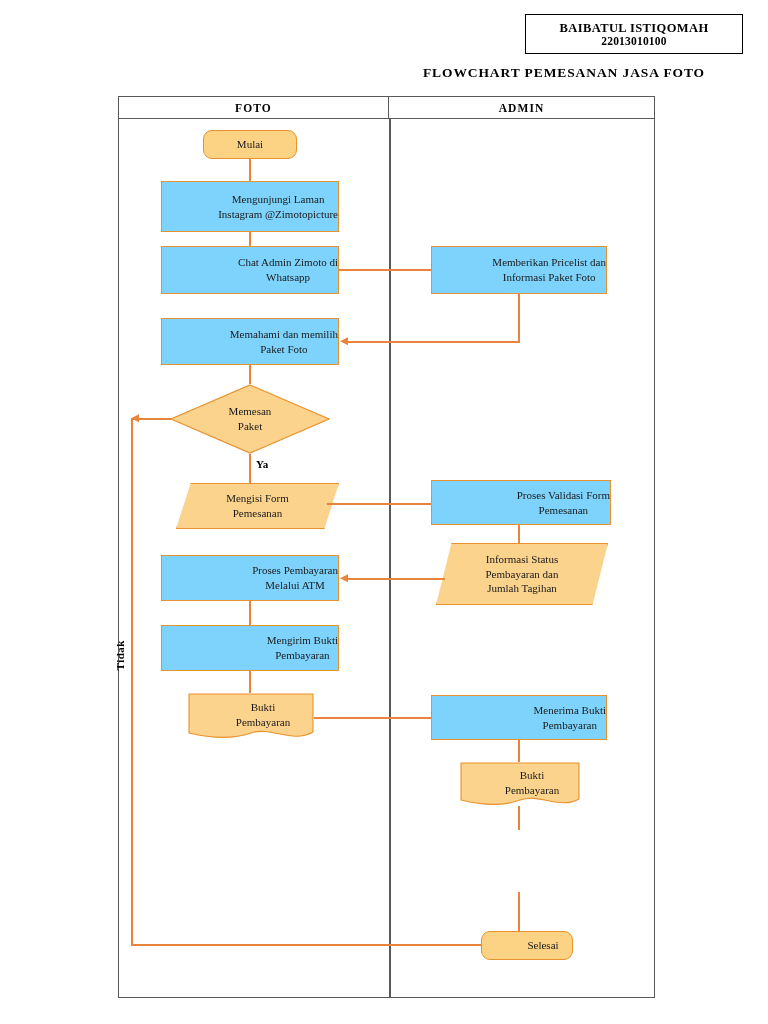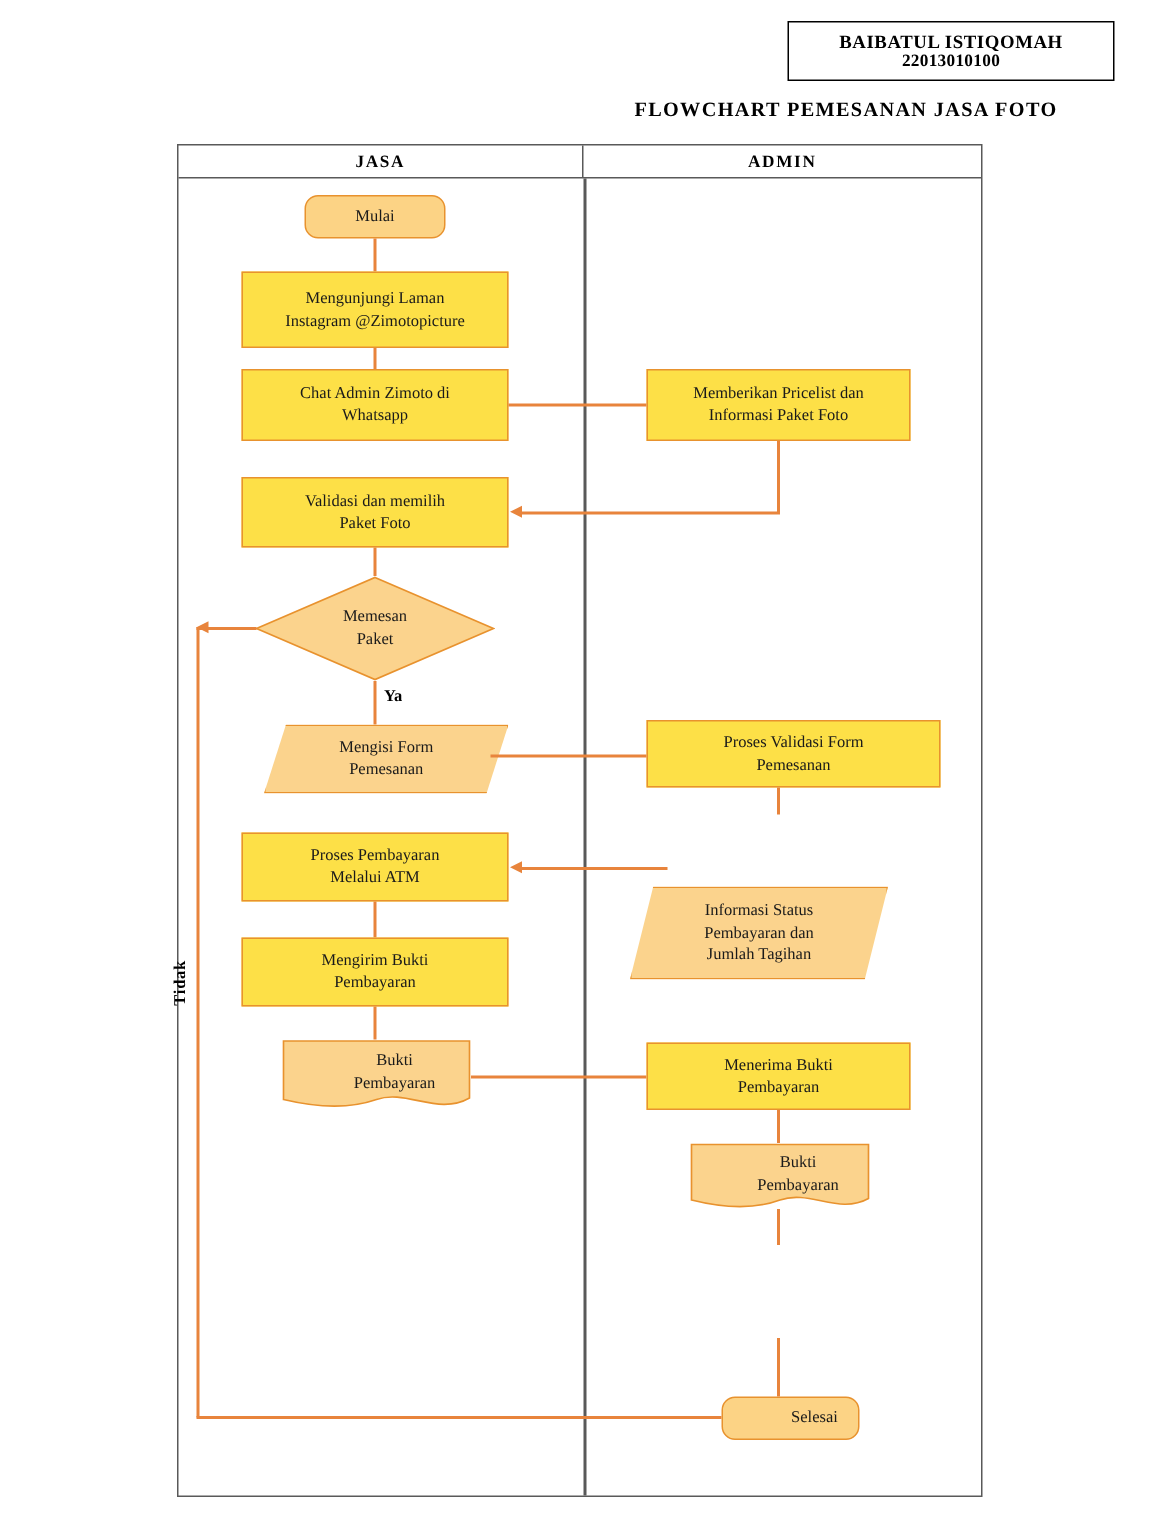--- a/index.html
+++ b/index.html
@@ -120,22 +120,23 @@
     text-align: center;
     font-family: "Liberation Serif", "DejaVu Serif", serif;
     font-size: 11px;
     color: #1a1a1a;
     line-height: 1.35;
     white-space: pre-line;
   }
 
   
   .proc {
-    background: #fde047;
+    background: #7dd3fc;
     border: 1.1px solid #E8922E;
+    justify-content: flex-end;
   }
   
   .term {
     background: #FCD385;
     border: 1.1px solid #E8922E;
     border-radius: 9px;
   }
   
   .data-shape {
     background: #FBD38D;
@@ -204,21 +205,21 @@
   <div class="nm">BAIBATUL ISTIQOMAH</div>
   <div class="nim">22013010100</div>
 </div>
 
 <div class="doc-title">
   <span class="inner">FLOWCHART PEMESANAN JASA FOTO</span>
 </div>
 
 <div class="frame">
   <div class="header-row">
-    <div class="lane-head klien">JASA</div>
+    <div class="lane-head klien">FOTO</div>
     <div class="lane-head admin">ADMIN</div>
   </div>
   <div class="lane-divider"></div>
 </div>
 
 <div class="canvas">
 
   <div class="node term" style="left:203px; top:130px; width:94px; height:29px;">
     <span>Mulai</span>
   </div>
@@ -242,21 +243,21 @@
 Informasi Paket Foto</span>
   </div>
 
   <div class="ln h" style="left:339px; top:269px; width:92px;"></div>
 
   <div class="ln v" style="left:518px; top:294px; height:48px;"></div>
   <div class="ln h" style="left:348px; top:341px; width:172px;"></div>
   <div class="arrow left" style="left:340px; top:341px; transform:translateY(-3.8px);"></div>
 
   <div class="node proc" style="left:161px; top:318px; width:178px; height:47px;">
-    <span>Validasi dan memilih
+    <span>Memahami dan memilih
 Paket  Foto</span>
   </div>
 
   <div class="ln v" style="left:249px; top:365px; height:19px;"></div>
 
   <div class="node decision" style="left:170px; top:384px; width:160px; height:70px;">
     <svg width="160" height="70" viewBox="0 0 160 70">
       <polygon points="80,1 159,35 80,69 1,35" fill="#FBD38D" stroke="#E8922E" stroke-width="1.2"></polygon>
     </svg>
     <span class="dec-label">Memesan
@@ -270,30 +271,30 @@
   <div class="arrow left" style="left:131px; top:418px; transform:translateY(-3.8px);"></div>
   <div class="ln v" style="left:131px; top:418px; height:527px;"></div>
   <div class="ln h" style="left:131px; top:944px; width:350px;"></div>
   <div class="branch-label vertical" style="left:114px; top:640px;">Tidak</div>
 
   <div class="node data-shape" style="left:176px; top:483px; width:163px; height:46px;">
     <span>Mengisi Form
 Pemesanan</span>
   </div>
 
-  <div class="node proc" style="left:431px; top:480px; width:196px; height:45px;">
+  <div class="node proc" style="left:431px; top:480px; width:180px; height:45px;">
     <span>Proses Validasi Form
 Pemesanan</span>
   </div>
 
   <div class="ln h" style="left:327px; top:503px; width:104px;"></div>
 
   <div class="ln v" style="left:518px; top:525px; height:18px;"></div>
 
-  <div class="node data-shape" style="left:420px; top:543px; width:172px; height:62px;margin-top:48px;">
+  <div class="node data-shape" style="left:436px; top:543px; width:172px; height:62px;">
     <span>Informasi Status
 Pembayaran dan
 Jumlah Tagihan</span>
   </div>
 
   <div class="ln h" style="left:348px; top:578px; width:97px;"></div>
   <div class="arrow left" style="left:340px; top:578px; transform:translateY(-3.8px);"></div>
 
   <div class="node proc" style="left:161px; top:555px; width:178px; height:46px;">
     <span>Proses Pembayaran

